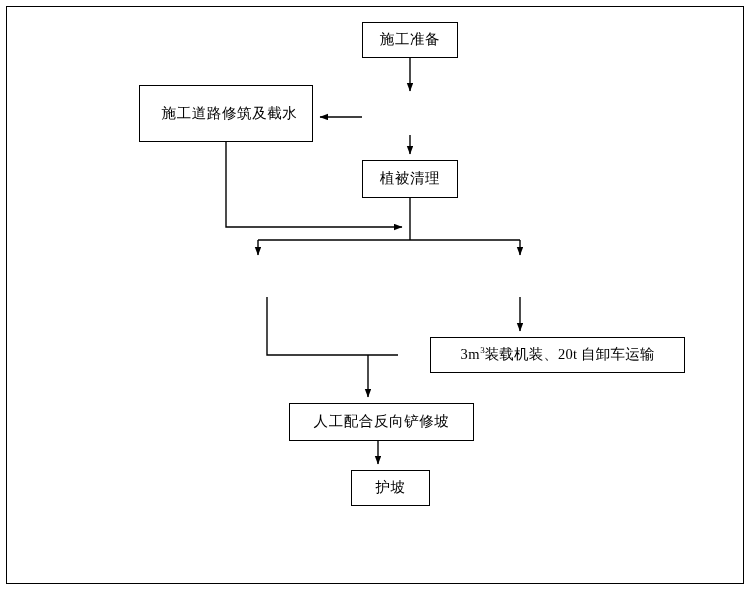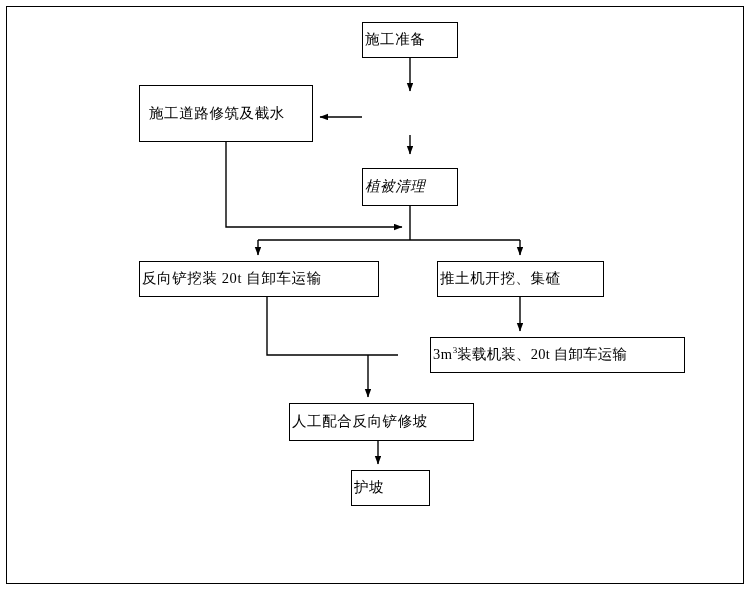--- a/index.html
+++ b/index.html
@@ -34,20 +34,21 @@
     width: 752px;
     height: 592px;
   }
   .node {
     position: absolute;
     box-sizing: border-box;
     border: 1px solid #000000;
     background: #ffffff;
     display: flex;
     align-items: center;
+    justify-content: center;
     text-align: center;
     color: #000000;
     font-size: 14.5px;
     line-height: 1.1;
     letter-spacing: 0.6px;
     white-space: nowrap;
   }
   .node .label {
     display: inline-block;
     padding: 0 2px;
@@ -118,31 +119,25 @@
 
   <div class="node" style="left:362px; top:22px; width:96px; height:36px;">
     <span class="label">施工准备</span>
   </div>
 
 
   <div class="node" style="left:139px; top:85px; width:174px; height:57px;padding-left:7px;">
     <span class="label">施工道路修筑及截水</span>
   </div>
 
-  <div class="node" style="left:362px; top:168px; width:96px; height:38px;font-style:italic;">
+  <div class="node" style="left:362px; top:160px; width:96px; height:38px;">
     <span class="label">植被清理</span>
   </div>
 
-  <div class="node" style="left:139px; top:261px; width:240px; height:36px;">
-    <span class="label">反向铲挖装 20t 自卸车运输</span>
-  </div>
 
-  <div class="node" style="left:437px; top:261px; width:167px; height:36px;">
-    <span class="label">推土机开挖、集碴</span>
-  </div>
 
   <div class="node" style="left:398px; top:337px; width:255px; height:36px;margin-left:32px;">
     <span class="label">
       <span>3m</span><sup>3</sup><span class="unit">装载机装、20t 自卸车运输</span>
     </span>
   </div>
 
   <div class="node" style="left:289px; top:403px; width:185px; height:38px;">
     <span class="label">人工配合反向铲修坡</span>
   </div>

